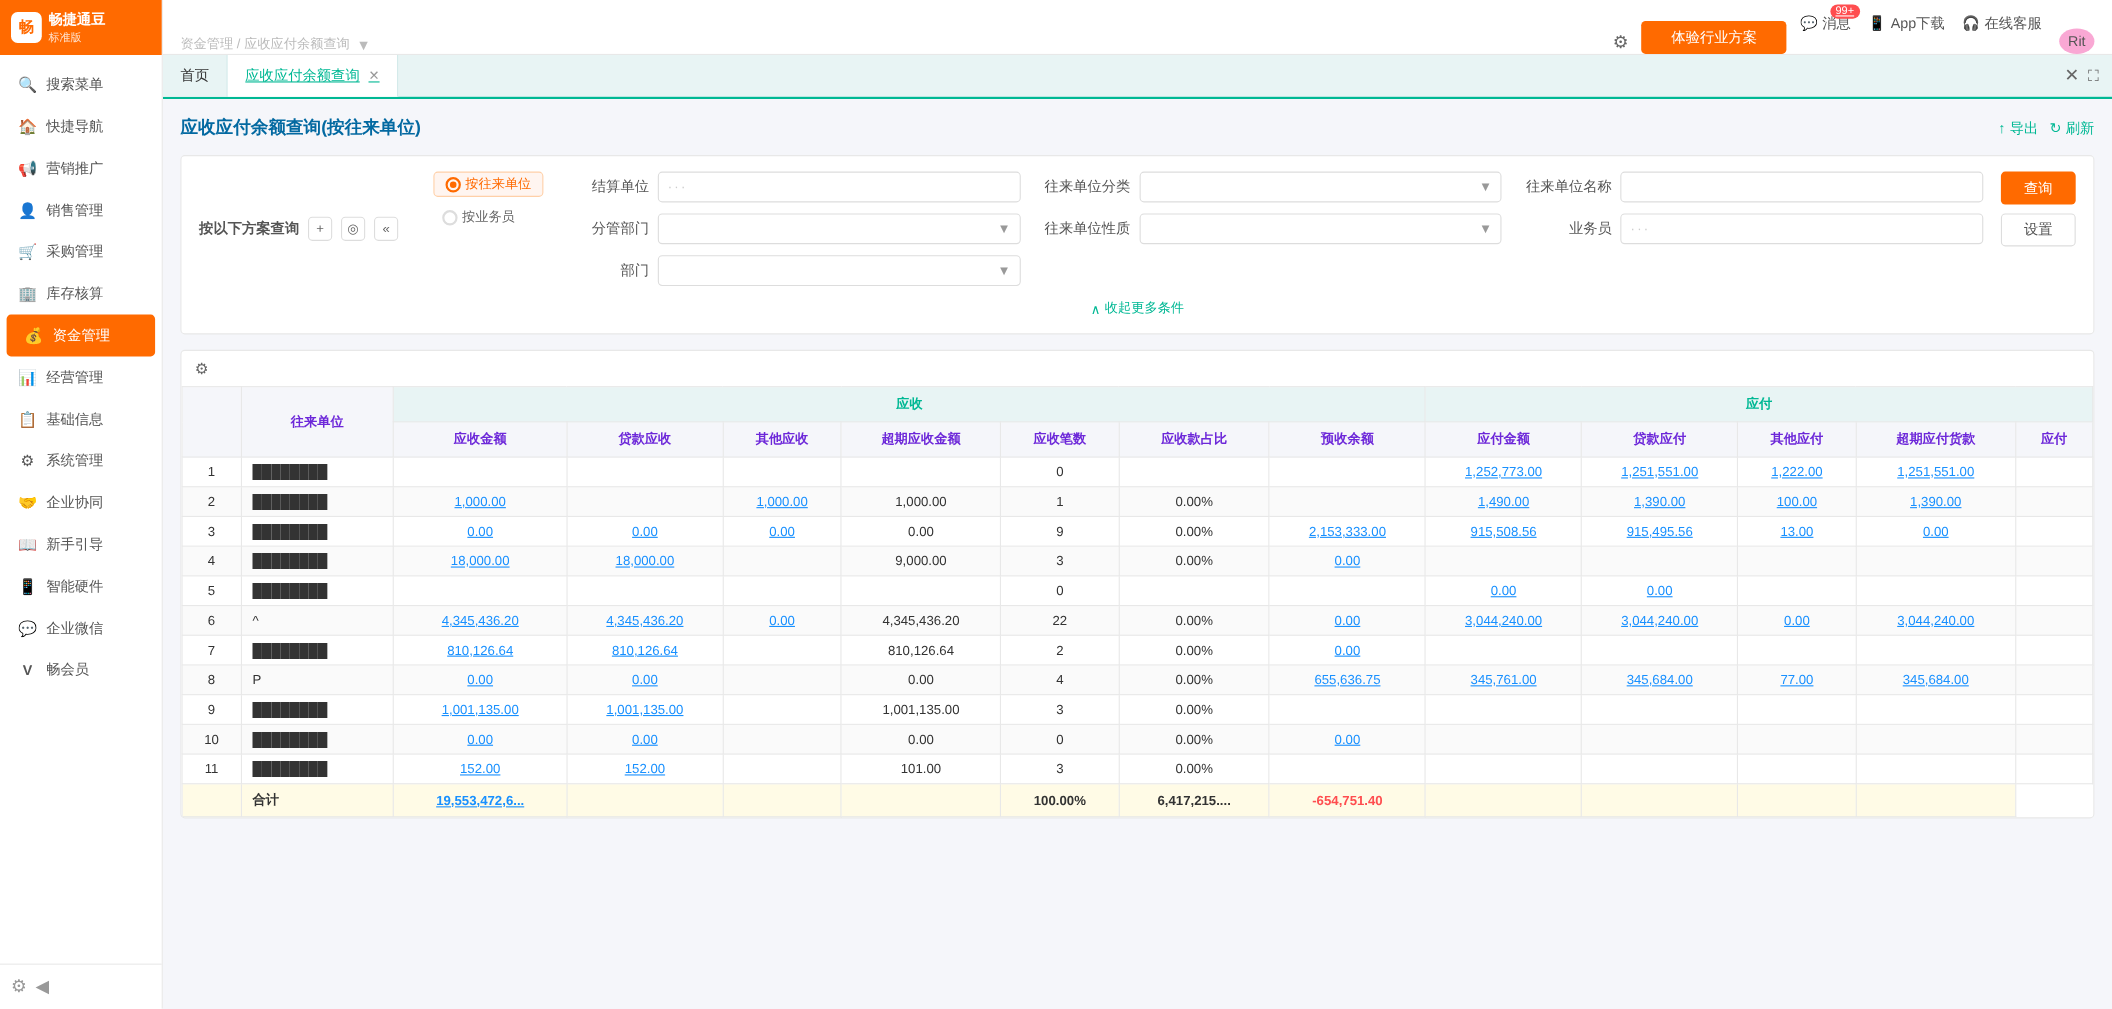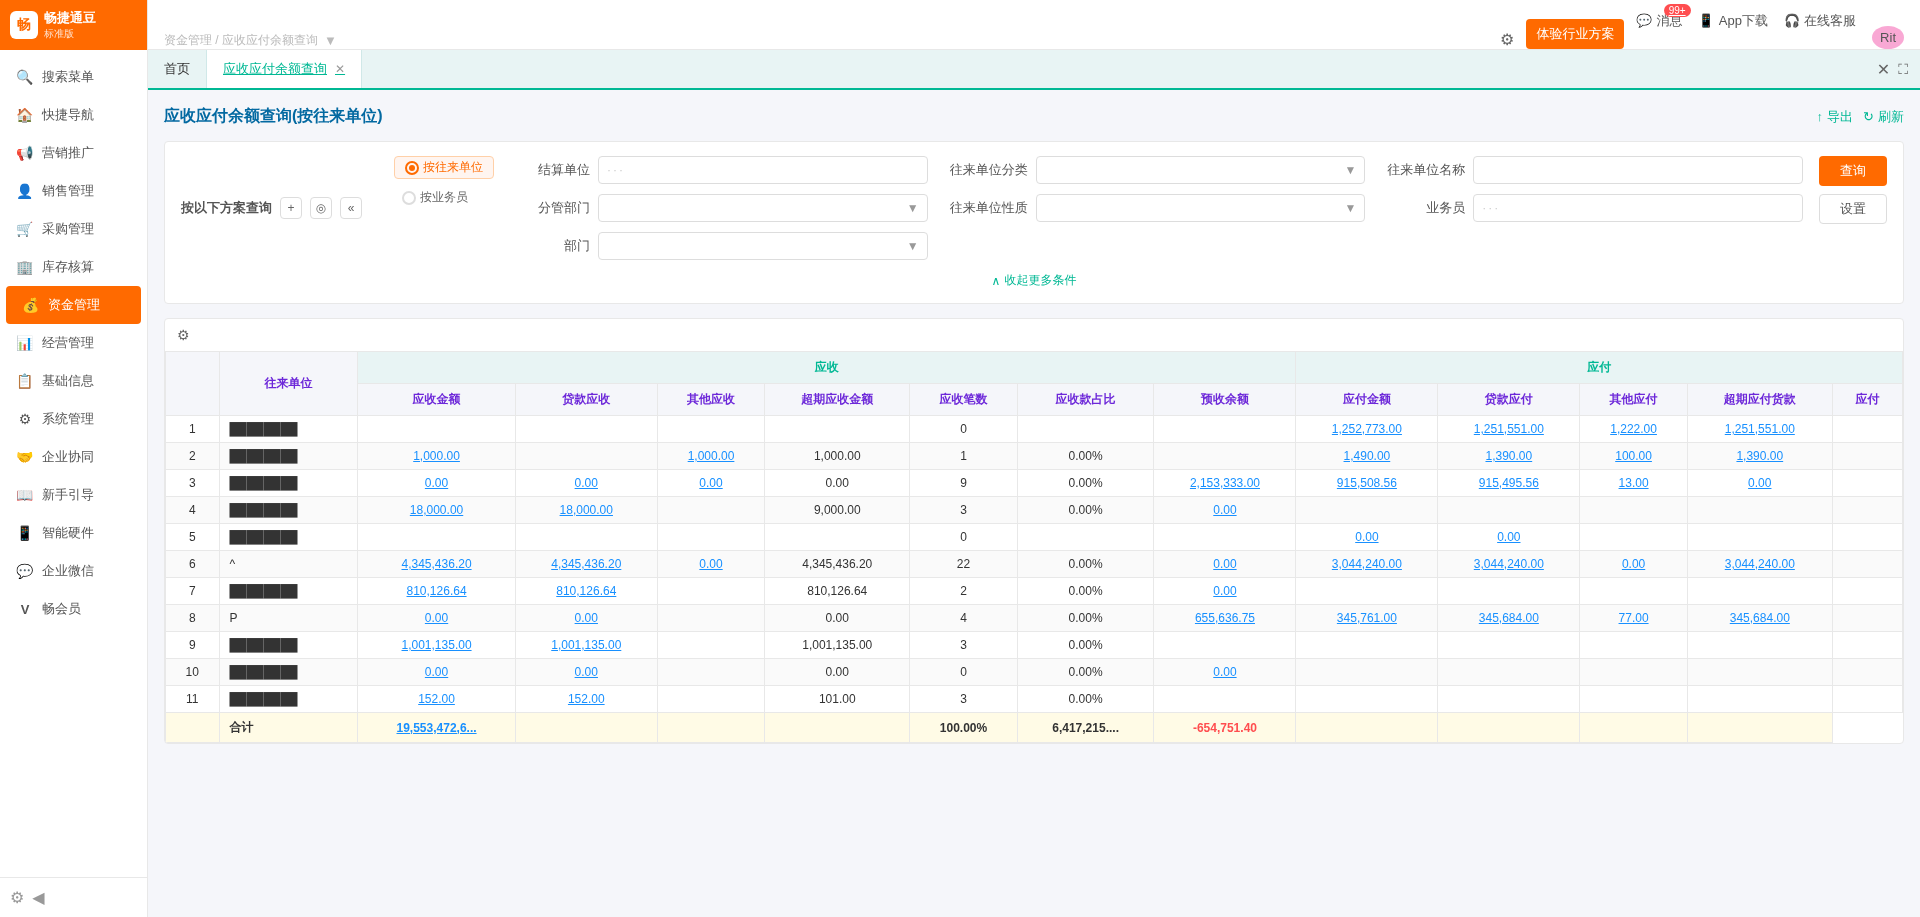--- a/index.html
+++ b/index.html
@@ -32,21 +32,21 @@
     
     .topbar {
       position: fixed; left: 148px; top: 0; right: 0; height: 50px;
       background: #fff; border-bottom: 1px solid #e8e8e8; z-index: 100;
       display: flex; align-items: flex-end; padding: 0 16px; gap: 12px;
     }
     .topbar-breadcrumb { display: flex; align-items: center; gap: 6px; color: #666; font-size: 13px; flex: 1; }
     .topbar-gear { color: #666; cursor: pointer; font-size: 16px; }
     .topbar-promo-btn {
       background: #ff6a00; color: #fff; border: none; border-radius: 4px;
-      padding: 6px 10px; font-size: 13px; cursor: pointer;
+      padding: 6px 27px; font-size: 13px; cursor: pointer;
     }
     .topbar-right { display: flex; align-items: center; gap: 16px; }
     .topbar-action { display: flex; align-items: center; gap: 4px; color: #555; cursor: pointer; font-size: 13px; position: relative; }
     .badge { background: #ff4d4f; color: #fff; border-radius: 10px; padding: 1px 5px; font-size: 10px; position: absolute; top: -8px; right: -8px; text-decoration: underline; }
     .topbar-user { color: #555; font-size: 13px; }
 
     
     .tabbar {
       position: fixed; left: 148px; top: 50px; right: 0; height: 40px;
       background: #e8f4f4; border-bottom: 2px solid #00b894; z-index: 99;

